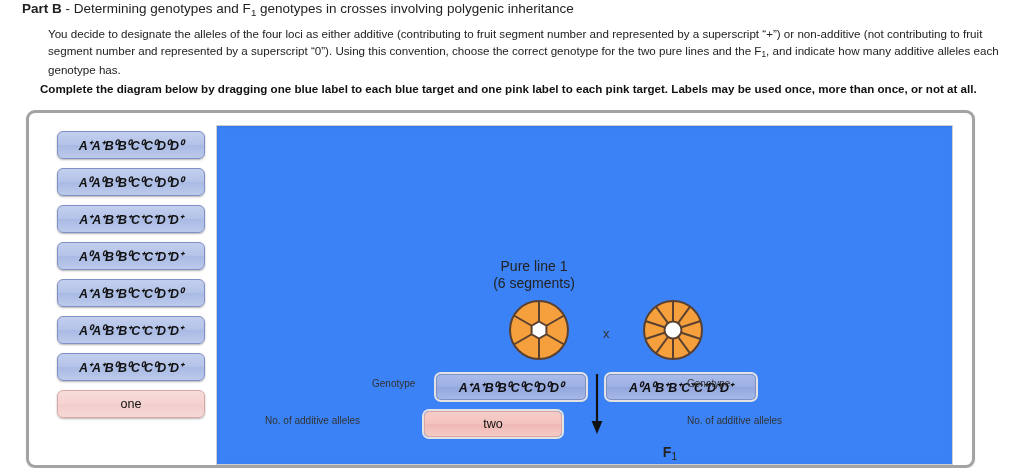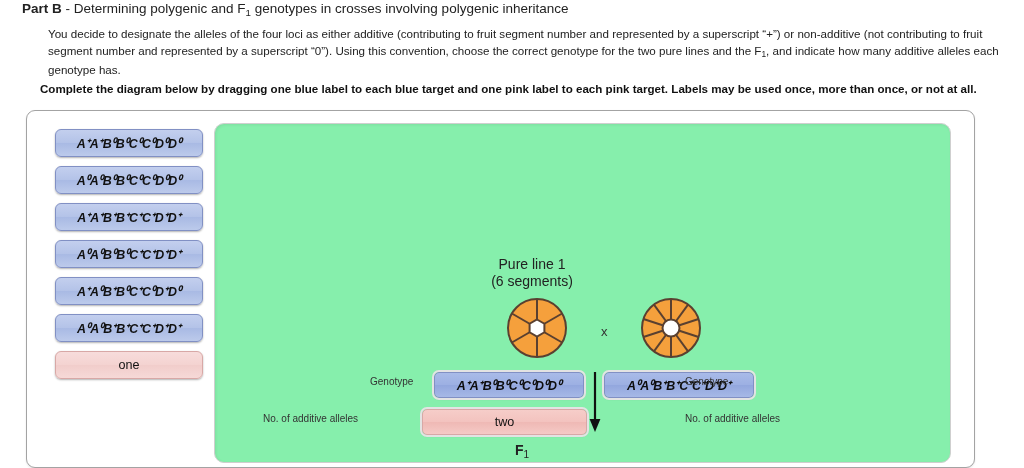--- a/index.html
+++ b/index.html
@@ -31,31 +31,31 @@
     font-size: 11.6px; line-height: 15px; font-weight: bold; color: #111;
     white-space: nowrap;
   }
   sub { font-size: 0.72em; vertical-align: -0.28em; }
 
   
   .outer-panel {
     position: absolute; left: 26px; top: 110px;
     width: 949px; height: 358px;
     background: #ffffff;
-    border: 1px solid #a3a3a3;
+    border: 3px solid #a3a3a3;
     border-radius: 9px;
     box-shadow: 0 1px 2px rgba(0,0,0,0.10);
   }
   
   .canvas-panel {
     position: absolute; left: 187px; top: 12px;
     width: 737px; height: 340px;
-    background: #86efac;
+    background: #3b82f6;
     border: 1px solid #cfcfcf;
-    border-radius: 10px;
+    border-radius: 0;
     box-shadow: inset 1px 1px 3px rgba(0,0,0,0.07);
     overflow: hidden;
     padding-left: 48px;
   }
 
   
   .label-bank {
     position: absolute; left: 28px; top: 18px;
     width: 152px;
   }
@@ -134,55 +134,56 @@
     letter-spacing: -0.1px;
   }
   .target.pink-filled {
     background: linear-gradient(to bottom, #f6cdc9 0%, #f3c3bf 48%, #efb9b5 52%, #f5cac6 100%);
     border: 1px solid #d8a8a6;
     outline: 2px solid #e3e3e3;
     color: #111; font-size: 12.6px;
   }
   .t-geno-1 { left: 219px; top: 248px; width: 150px; }
   .t-geno-2 { left: 389px; top: 248px; width: 150px; }
-  .t-add-1  { left: 207px; top: 285px; width: 165px; }
+  .t-add-1  { left: 207px; top: 285px; width: 138px; }
   .t-add-2  { left: 386px; top: 285px; width: 165px; }
 
   .arrow-down { position: absolute; left: 373px; top: 248px; }
 
   .f1-text {
     position: absolute; left: 300px; top: 317px; width: 160px;
-    text-align: left; font-size: 14px; line-height: 18px; color: #222;
+    text-align: right; font-size: 14px; line-height: 18px; color: #222;
     white-space: nowrap;
   }
 </style>
 </head>
 <body>
 
 <div id="page">
 
   <div class="part-header">
-    <span class="part-b">Part B</span><span> - </span><span>Determining polygenic and F</span><sub>1</sub><span> genotypes in crosses involving polygenic inheritance</span>
+    <span class="part-b">Part B</span><span> - </span><span>Determining genotypes and F</span><sub>1</sub><span> genotypes in crosses involving polygenic inheritance</span>
   </div>
 
   <div class="intro">
     <span>You decide to designate the alleles of the four loci as either additive (contributing to fruit segment number and represented by a superscript “+”) or non-additive (not contributing to fruit segment number and represented by a superscript “0”). Using this convention, choose the correct genotype for the two pure lines and the F</span><sub>1</sub><span>, and indicate how many additive alleles each genotype has.</span>
   </div>
 
   <div class="instruction">Complete the diagram below by dragging one blue label to each blue target and one pink label to each pink target. Labels may be used once, more than once, or not at all.</div>
 
   <div class="outer-panel">
 
     <div class="label-bank">
       <div class="chip blue">A⁺A⁺B⁰B⁰C⁰C⁰D⁰D⁰</div>
       <div class="chip blue">A⁰A⁰B⁰B⁰C⁰C⁰D⁰D⁰</div>
       <div class="chip blue">A⁺A⁺B⁺B⁺C⁺C⁺D⁺D⁺</div>
       <div class="chip blue">A⁰A⁰B⁰B⁰C⁺C⁺D⁺D⁺</div>
       <div class="chip blue">A⁺A⁰B⁺B⁰C⁺C⁰D⁺D⁰</div>
       <div class="chip blue">A⁰A⁰B⁺B⁺C⁺C⁺D⁺D⁺</div>
+      <div class="chip blue">A⁺A⁺B⁰B⁰C⁰C⁰D⁺D⁺</div>
       <div class="chip pink">one</div>
     </div>
 
     <div class="canvas-panel">
       <div class="diagram">
 
         <div class="line-title l1">
           <span>Pure line 1</span><br>
           <span>(6 segments)</span>
         </div>

